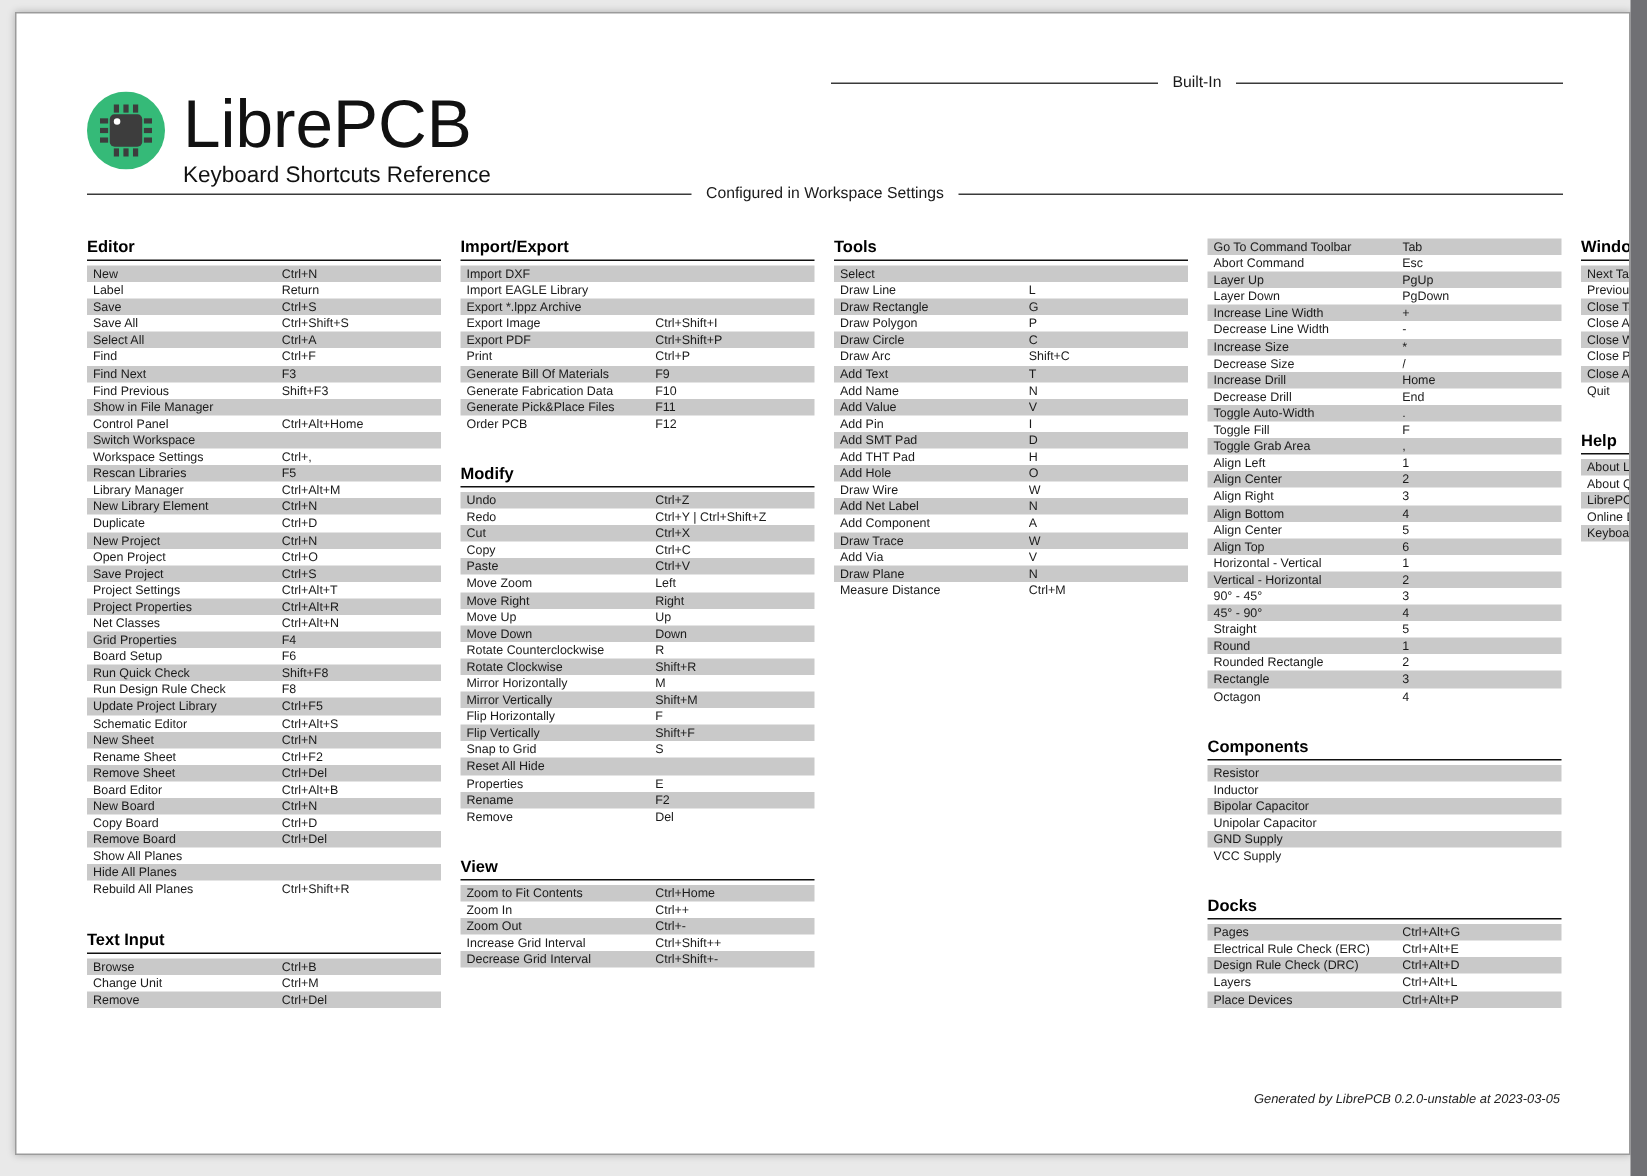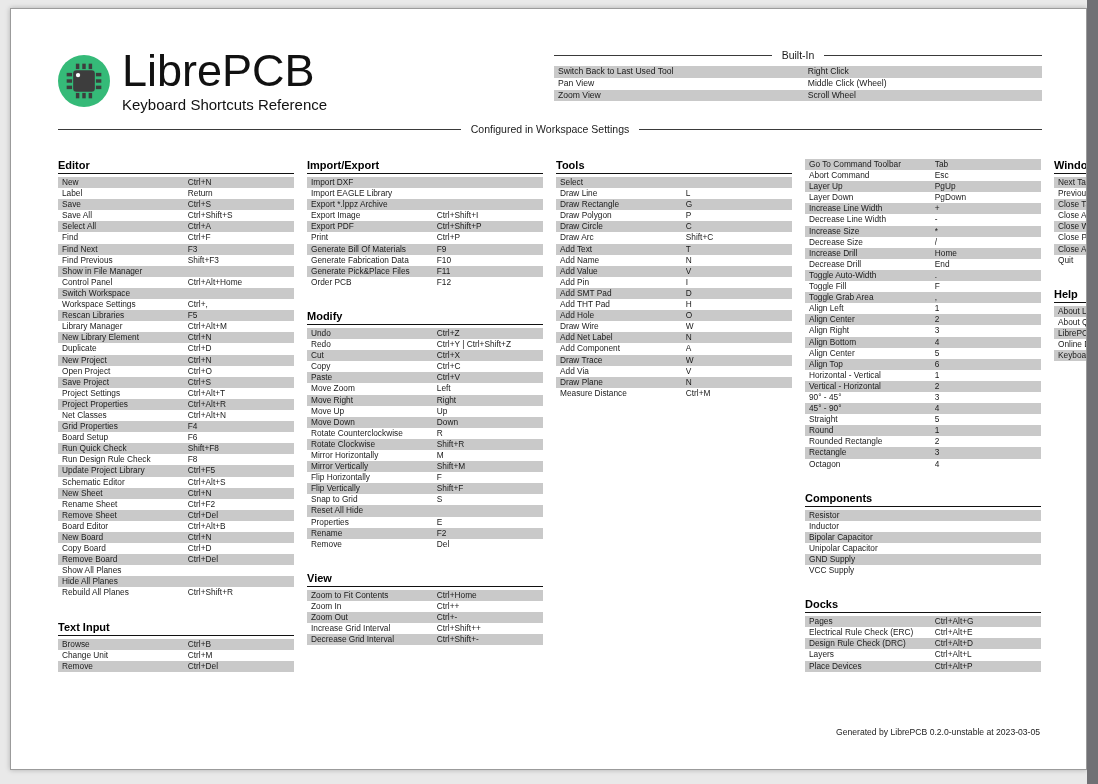--- a/index.html
+++ b/index.html
@@ -5,21 +5,21 @@
   * { margin:0; padding:0; box-sizing:border-box; }
   html,body { width:1098px; height:784px; overflow:hidden; }
   body { background:#e9e9e9; font-family:"Liberation Sans","DejaVu Sans",sans-serif; color:#1a1a1a; position:relative; }
 
   .scroll-strip { position:absolute; left:1087px; top:0; width:11px; height:784px; background:#707074; }
 
   .page { position:absolute; left:10px; top:8px; width:1077px; height:762px; background:#ffffff;
           border:1px solid #9b9b9b; overflow:hidden; box-shadow:0 0 5px rgba(0,0,0,.25); }
 
   
-  .brand { position:absolute; left:47px; top:38px; display:flex; align-items:center; }
+  .brand { position:absolute; left:47px; top:50px; display:flex; align-items:flex-start; }
   .logo { width:52px; height:52px; margin-top:2px; }
   .titles { margin-left:12px; }
   .app-title { font-size:45px; font-weight:500; line-height:48px; letter-spacing:0; color:#111; }
   .app-subtitle { font-size:15px; margin-top:1px; color:#111; }
 
   
   .legend { display:flex; align-items:center; }
   .legend .line { flex:1; border-top:1px solid #3a3a3a; }
   .legend .cap { padding:0 10px; font-size:10.5px; white-space:nowrap; }
 
@@ -35,21 +35,21 @@
   .columns { position:absolute; left:47px; top:150px; display:flex; gap:13px; }
   .col { width:236px; flex:0 0 236px; }
   .sec { margin-bottom:22px; }
   .sec-title { font-size:11px; font-weight:bold; color:#000; border-bottom:1.6px solid #111;
                padding-bottom:2px; margin-bottom:3px; }
   .srow { display:flex; height:11.1px; line-height:11.1px; font-size:8.3px; overflow:hidden; }
   .srow.odd { background:#c9c9c9; }
   .lbl { flex:0 0 55%; padding-left:4px; white-space:nowrap; overflow:hidden; }
   .key { flex:1; white-space:nowrap; overflow:hidden; }
 
-  .footer { position:absolute; right:46px; top:718px; font-size:8.6px; color:#222; }
+  .footer { position:absolute; right:46px; top:718px; font-size:8.6px; font-style:italic; color:#222; }
 </style>
 </head>
 <body>
 
 <div class="page">
 
   <div class="brand">
     <svg class="logo" viewBox="0 0 48 48">
       <circle cx="24" cy="24" r="24" fill="#35ba78"></circle>
       <g fill="#3d3d3d">
@@ -74,34 +74,20 @@
       <div class="app-subtitle">Keyboard Shortcuts Reference</div>
     </div>
   </div>
 
   <div class="builtin">
     <div class="legend">
       <span class="line"></span>
       <span class="cap">Built-In</span>
       <span class="line"></span>
     </div>
-    <div class="rows">
-        <div class="srow odd">
-          <span class="lbl">Switch Back to Last Used Tool</span>
-          <span class="key">Right Click</span>
-        </div>
-        <div class="srow even">
-          <span class="lbl">Pan View</span>
-          <span class="key">Middle Click (Wheel)</span>
-        </div>
-        <div class="srow odd">
-          <span class="lbl">Zoom View</span>
-          <span class="key">Scroll Wheel</span>
-        </div>
-      </div>
   </div>
 
   <div class="divider legend">
     <span class="line"></span>
     <span class="cap">Configured in Workspace Settings</span>
     <span class="line"></span>
   </div>
 
   <div class="columns">
 

